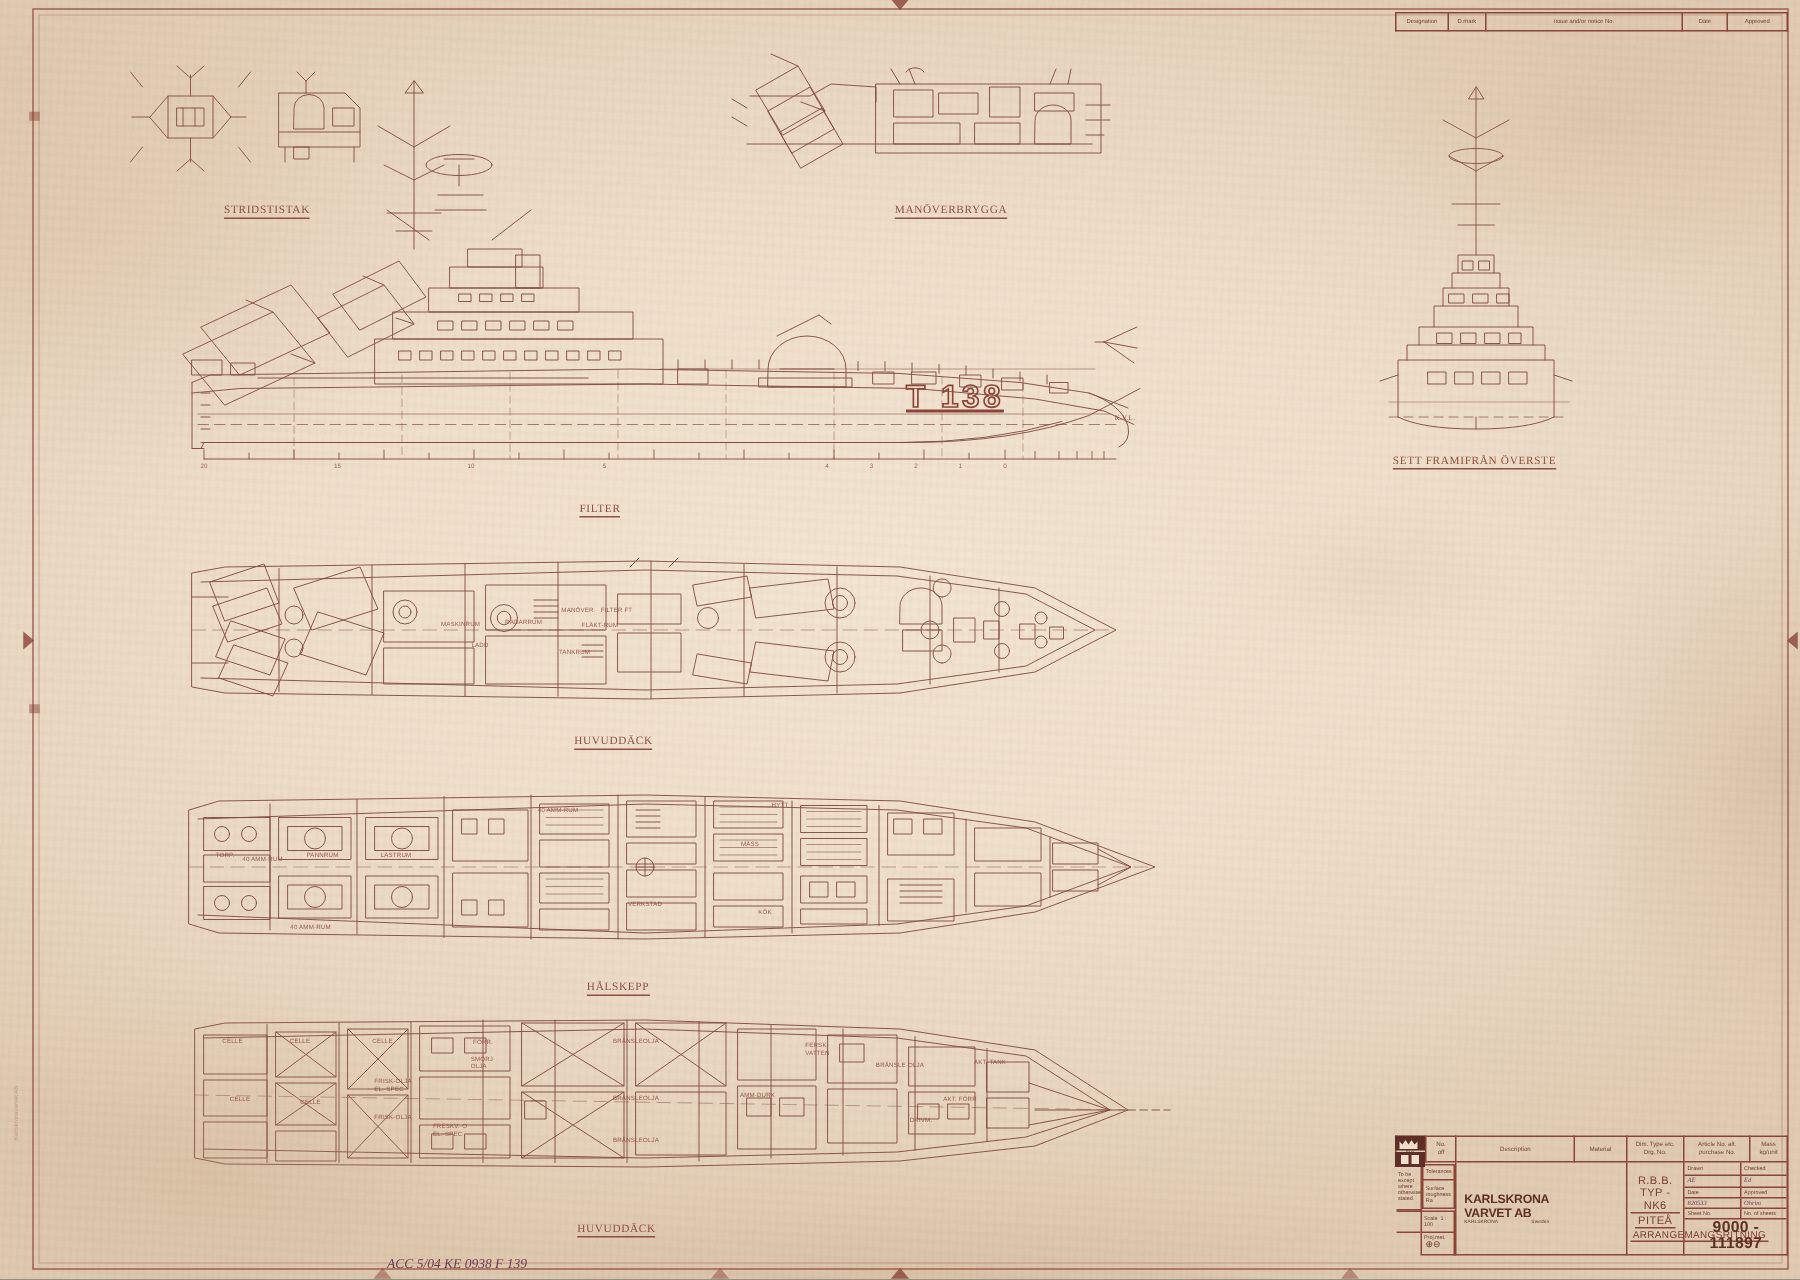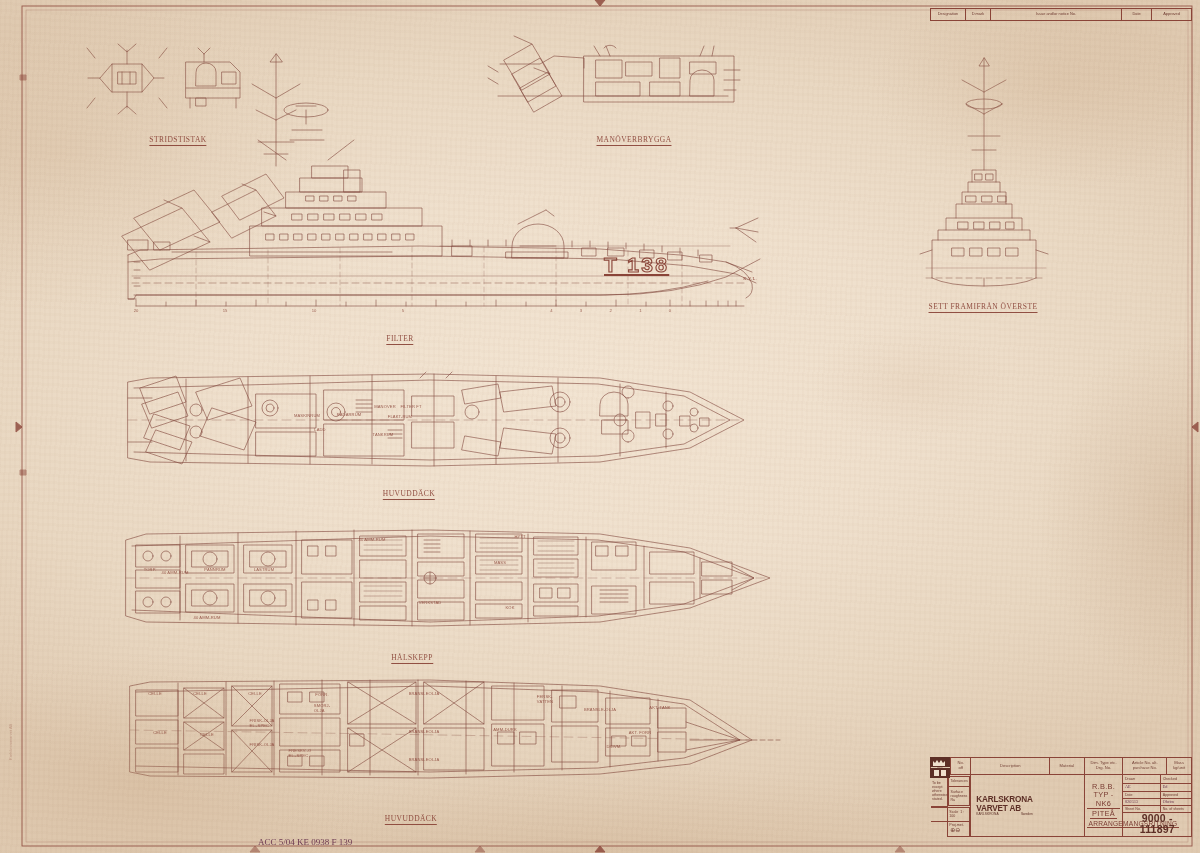--- a/index.html
+++ b/index.html
@@ -60,21 +60,21 @@
   .hdr{text-align:center;font-size:4.1px;opacity:.95;}
   .tiny{font-size:3.6px;line-height:1.15;}
   .logo{font-family:"Liberation Sans",sans-serif;font-weight:700;color:#5d2f26;line-height:.98;}
   .logo .l1{font-size:8.2px;letter-spacing:-.02em;}
   .logo .l2{font-size:8.2px;letter-spacing:-.02em;}
   .logo .l3{font-size:3.2px;font-weight:400;letter-spacing:.02em;}
   .shipttl{text-align:center;color:#7a3c33;}
   .shipttl div{border-bottom:.7px solid #8a4438;display:inline-block;padding:0 2px 0;margin:.4px 0;letter-spacing:.04em;}
   .s1{font-size:7.4px;}.s2{font-size:7.4px;}.s3{font-size:6.6px;}
   .dwgno{font-size:10.5px;font-weight:700;color:#5d2f26;text-align:center;letter-spacing:.02em;}
-  .hand{font-family:"Liberation Serif",serif;color:#6d3a52;}
+  .hand{font-family:"Liberation Serif",serif;font-style:italic;color:#6d3a52;}
   #revtbl{position:absolute;left:930px;top:8px;width:262px;height:13px;z-index:6;color:#6e3a30;}
   #revtbl table{border-collapse:collapse;width:100%;height:100%;table-layout:fixed;}
   #revtbl td{border:.6px solid #8a4438;text-align:center;font-size:3.9px;line-height:1.1;}
   #botnote{position:absolute;left:258px;top:837px;z-index:6;font-size:9px;}
 </style>
 </head>
 <body>
 
 <div id="sheet">
 

